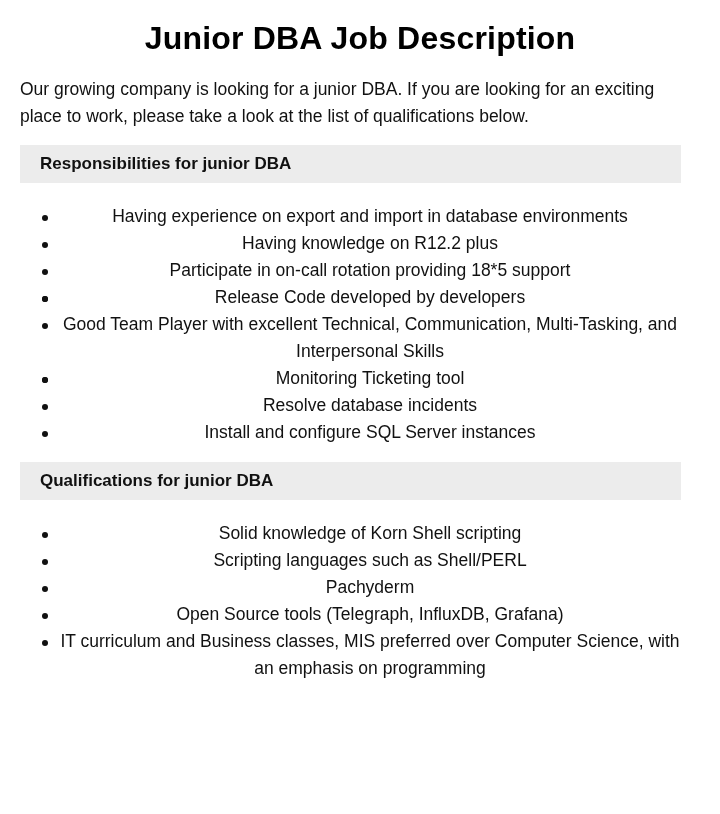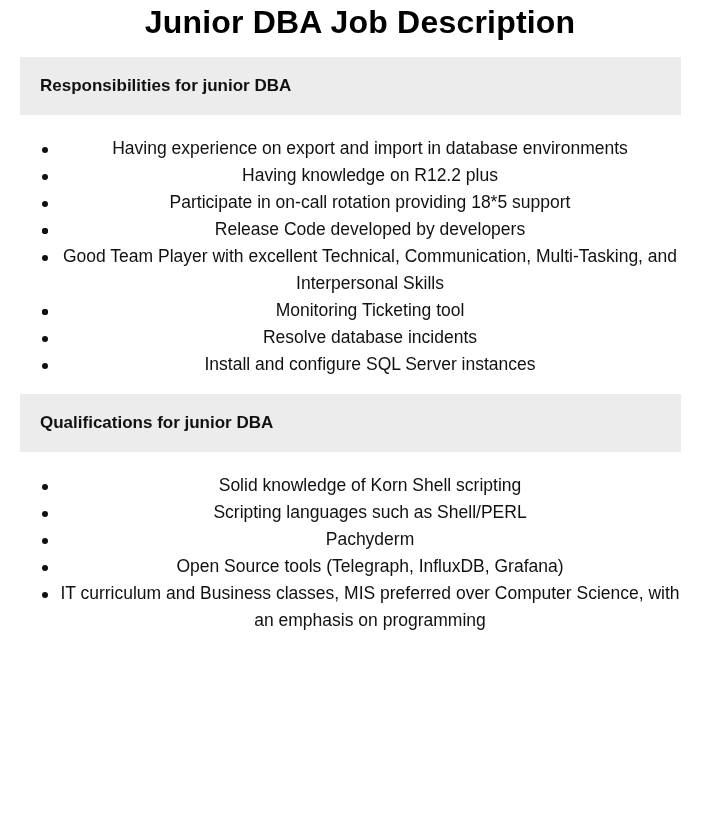--- a/index.html
+++ b/index.html
@@ -14,38 +14,38 @@
       font-family: "Liberation Sans", "DejaVu Sans", sans-serif;
       color: #111111;
     }
     .page {
       position: relative;
       width: 720px;
       height: 814px;
     }
     .title {
       margin: 0;
-      padding-top: 2px;
+      padding-top: 18px;
       text-align: center;
       font-size: 32px;
       font-weight: bold;
       line-height: 40px;
       color: #000000;
       letter-spacing: 0.2px;
     }
     .intro {
       margin: 18px 20px 0 20px;
       font-size: 17.5px;
       line-height: 27px;
       color: #111111;
     }
     .section-header {
       margin: 15px 39px 0 20px;
       background: #ececec;
-      height: 58px;
+      height: 38px;
       display: flex;
       align-items: center;
       padding-left: 20px;
       font-size: 17px;
       font-weight: bold;
       color: #111111;
     }
     .section-list {
       list-style: none;
       margin: 20px 40px 0 20px;
@@ -70,20 +70,21 @@
     }
     .qual-header {
       margin-top: 16px;
     }
   </style>
 </head>
 <body>
 
 <div class="page">
   <h1 class="title">Junior DBA Job Description</h1>
+  <p class="intro">Our growing company is looking for a junior DBA. If you are looking for an exciting place to work, please take a look at the list of qualifications below.</p>
 
   <div class="section-header">Responsibilities for junior DBA</div>
   <ul class="section-list">
     <li><span class="bullet"></span><span>Having experience on export and import in database environments</span></li>
     <li><span class="bullet"></span><span>Having knowledge on R12.2 plus</span></li>
     <li><span class="bullet"></span><span>Participate in on-call rotation providing 18*5 support</span></li>
     <li><span class="bullet"></span></li>
     <li><span class="bullet"></span><span>Release Code developed by developers</span></li>
     <li><span class="bullet"></span><span>Good Team Player with excellent Technical, Communication, Multi-Tasking, and Interpersonal Skills</span></li>
     <li><span class="bullet"></span></li>

